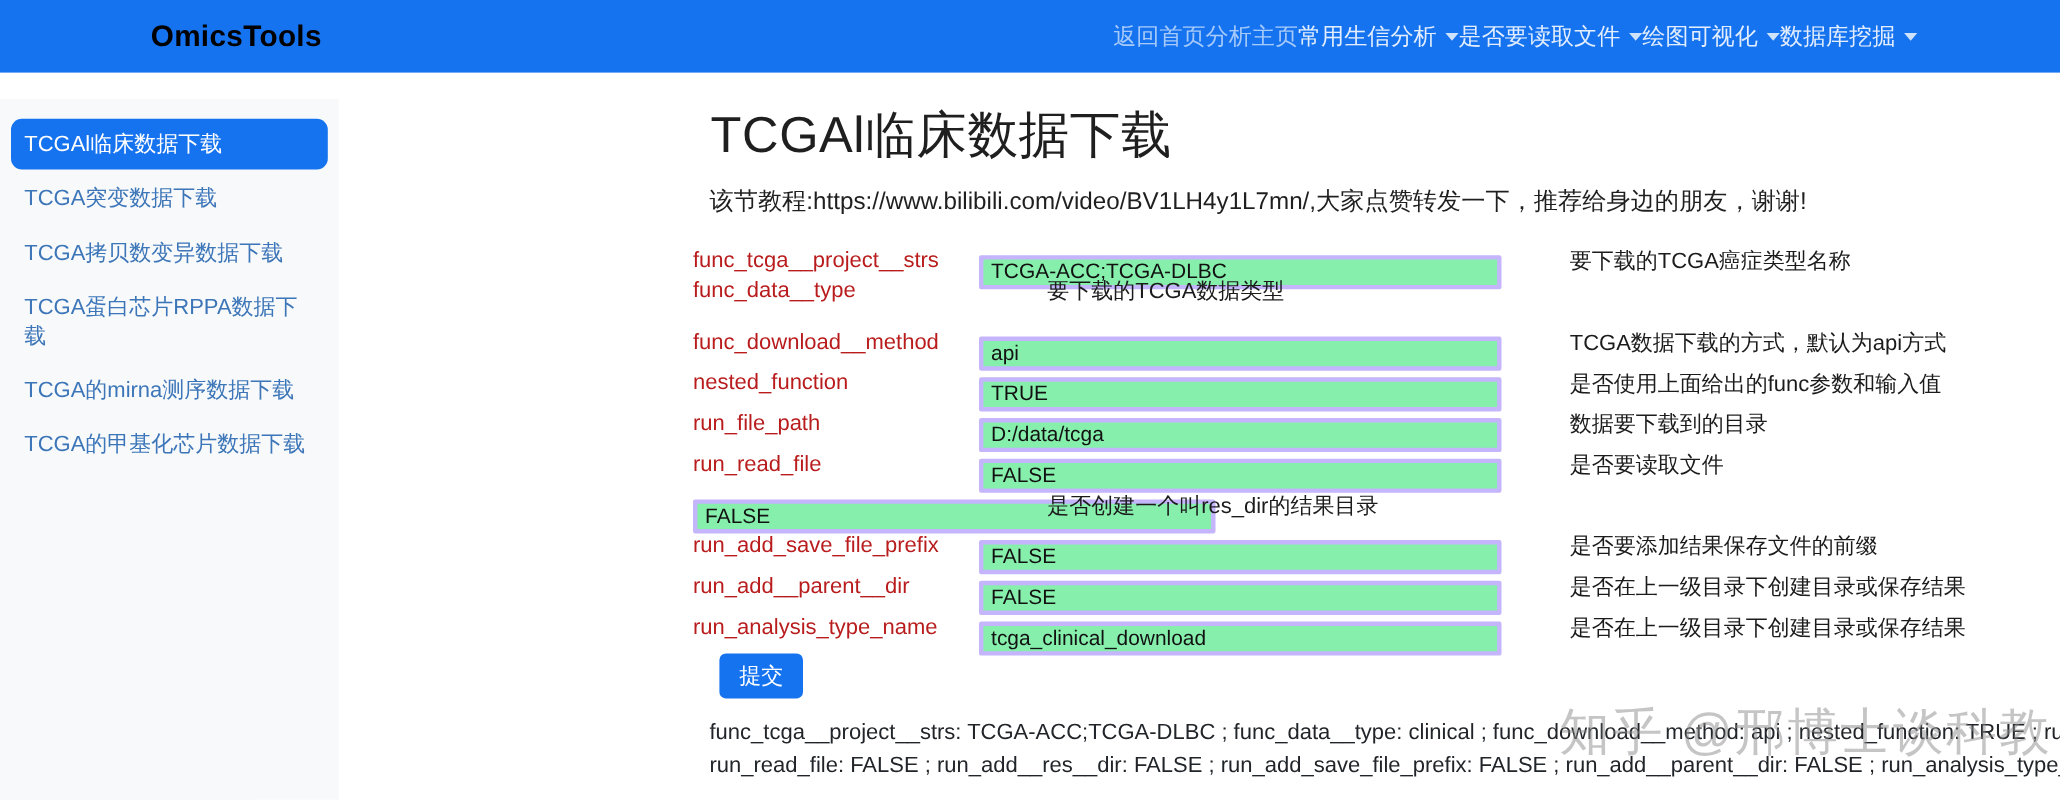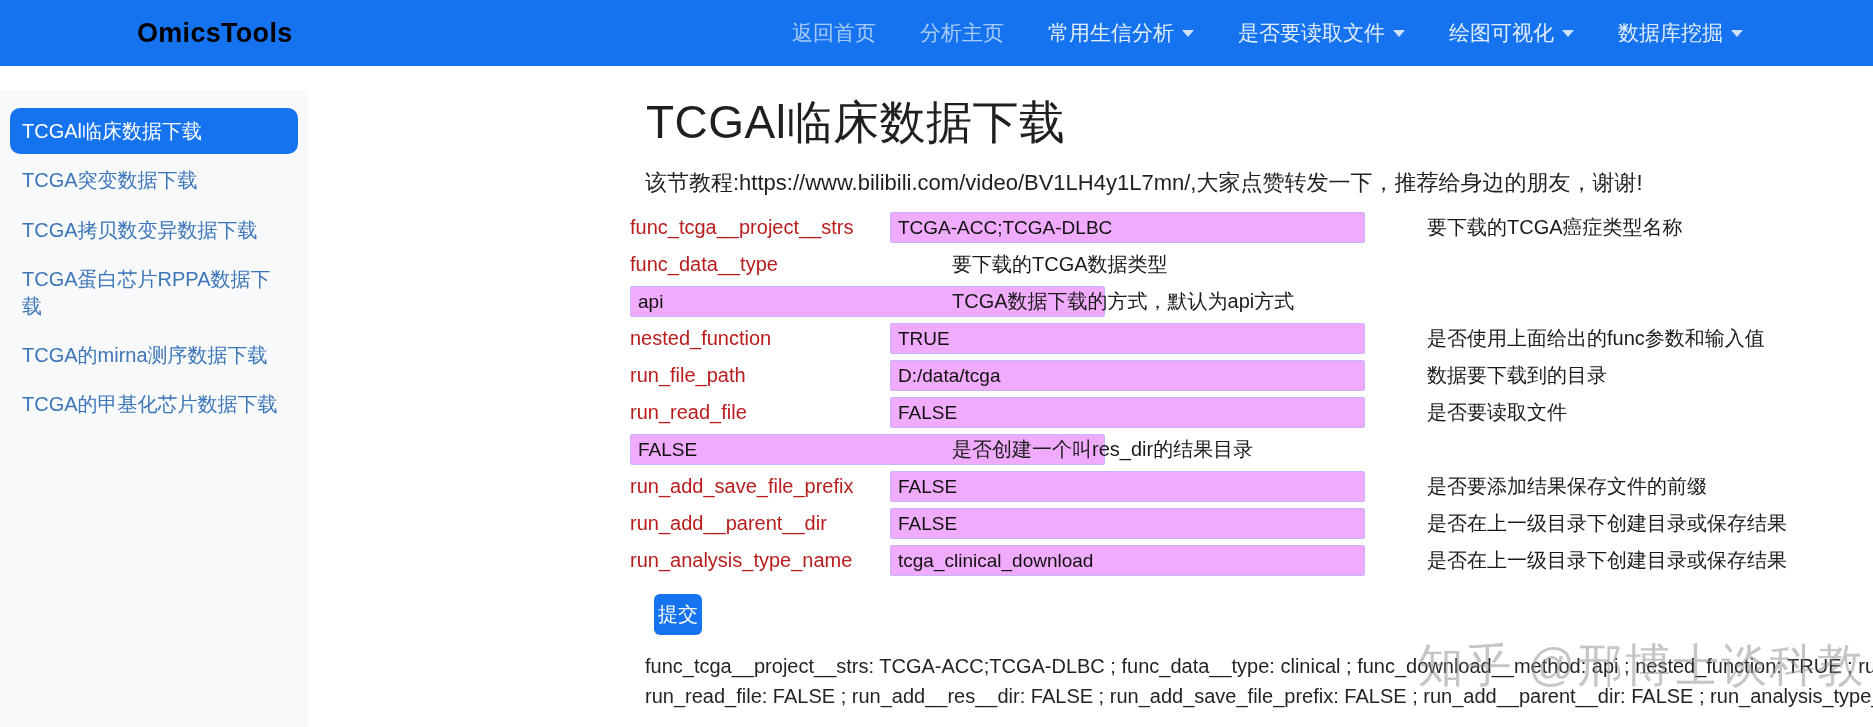--- a/index.html
+++ b/index.html
@@ -4,21 +4,21 @@
 <style>
   * { margin: 0; padding: 0; box-sizing: border-box; }
   html, body { width: 1873px; height: 727px; overflow: hidden; background: #ffffff;
     font-family: "Liberation Sans", "DejaVu Sans", sans-serif; }
 
   
   .navbar { position: absolute; top: 0; left: 0; width: 1873px; height: 66px;
     background: #1673f0; display: flex; align-items: center; }
   .brand { margin-left: 137px; color: #000000; font-size: 27px; font-weight: 600;
     letter-spacing: .3px; cursor: pointer; }
-  .nav-links { margin-left: auto; margin-right: 130px; display: flex; align-items: center; gap: 44px; }
+  .nav-links { margin-left: auto; margin-right: 130px; display: flex; align-items: center; }
   .nav-link { font-size: 21px; color: rgba(255,255,255,0.62); text-decoration: none;
     display: inline-flex; align-items: center; cursor: pointer; white-space: nowrap; }
   .nav-link.dd { color: rgba(255,255,255,0.88); }
   .caret { display: inline-block; width: 0; height: 0; margin-left: 8px;
     border-left: 6px solid transparent; border-right: 6px solid transparent;
     border-top: 7px solid currentColor; opacity: .9; }
 
   
   .content { position: absolute; top: 66px; left: 0; width: 1873px; height: 661px; display: flex; }
 
@@ -34,27 +34,27 @@
   .main { flex: 1; padding: 26px 0 0 322px; position: relative; }
   .page-title { font-size: 46px; font-weight: 500; color: #1f1f1f; margin-left: 16px;
     letter-spacing: .5px; }
   .page-subtitle { font-size: 22px; color: #1f1f1f; margin: 14px 0 14px 15px; }
 
   
   .form { margin-top: 4px; }
   .frow { display: grid; grid-template-columns: 260px 475px 1fr; align-items: center;
     margin-bottom: 6px; height: 31px; }
   .flabel { font-size: 20px; color: #b91c1c; white-space: nowrap; }
-  .finput { width: 475px; height: 31px; border: 1px solid #c4b5fd; border-radius: 2px;
-    background: #f0abfc; font-size: 19px; color: #111; padding: 0 7px;
-    font-family: "Liberation Sans", "DejaVu Sans", sans-serif; }
+  .finput { width: 475px; height: 31px; border: 4px solid #c4b5fd; border-radius: 2px;
+    background: #86efac; font-size: 19px; color: #111; padding: 0 7px;
+    font-family: "Liberation Sans", "DejaVu Sans", sans-serif; margin-top: 20px; }
   .fdesc { font-size: 20px; color: #1b1b1b; padding-left: 62px; white-space: nowrap; }
 
   .submit-btn { margin: 12px 0 0 24px; background: #1673f0; color: #ffffff; border: none;
-    border-radius: 6px; font-size: 20px; padding: 7px 4px; cursor: pointer;
+    border-radius: 6px; font-size: 20px; padding: 7px 18px; cursor: pointer;
     font-family: "Liberation Sans", "DejaVu Sans", sans-serif; }
 
   .summary { margin: 16px 0 0 15px; font-size: 20px; color: #212529; line-height: 1.5; }
   .summary p { white-space: nowrap; }
 
   
   .watermark { position: absolute; right: 8px; bottom: 30px; font-size: 46px; font-weight: 500;
     color: rgba(140,140,140,0.50); letter-spacing: 2px; pointer-events: none; z-index: 5;
     white-space: nowrap; }
 </style>
@@ -104,20 +104,21 @@
       <div class="frow">
         <label class="flabel">func_tcga__project__strs</label>
         <input class="finput" type="text" value="TCGA-ACC;TCGA-DLBC" style="">
         <span class="fdesc">要下载的TCGA癌症类型名称</span>
       </div>
       <div class="frow">
         <label class="flabel">func_data__type</label>
         <span class="fdesc">要下载的TCGA数据类型</span>
       </div>
       <div class="frow">
+        <label class="flabel">func_download__method</label>
         <input class="finput" type="text" value="api" style="">
         <span class="fdesc">TCGA数据下载的方式，默认为api方式</span>
       </div>
       <div class="frow">
         <label class="flabel">nested_function</label>
         <input class="finput" type="text" value="TRUE" style="">
         <span class="fdesc">是否使用上面给出的func参数和输入值</span>
       </div>
       <div class="frow">
         <label class="flabel">run_file_path</label>

